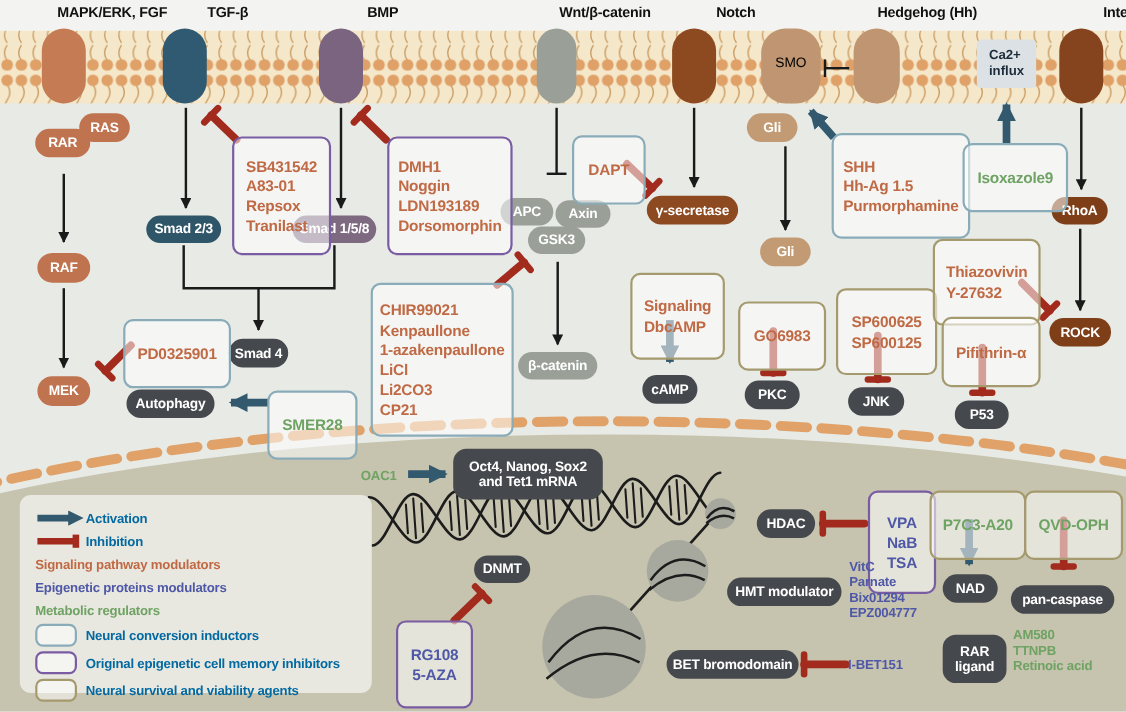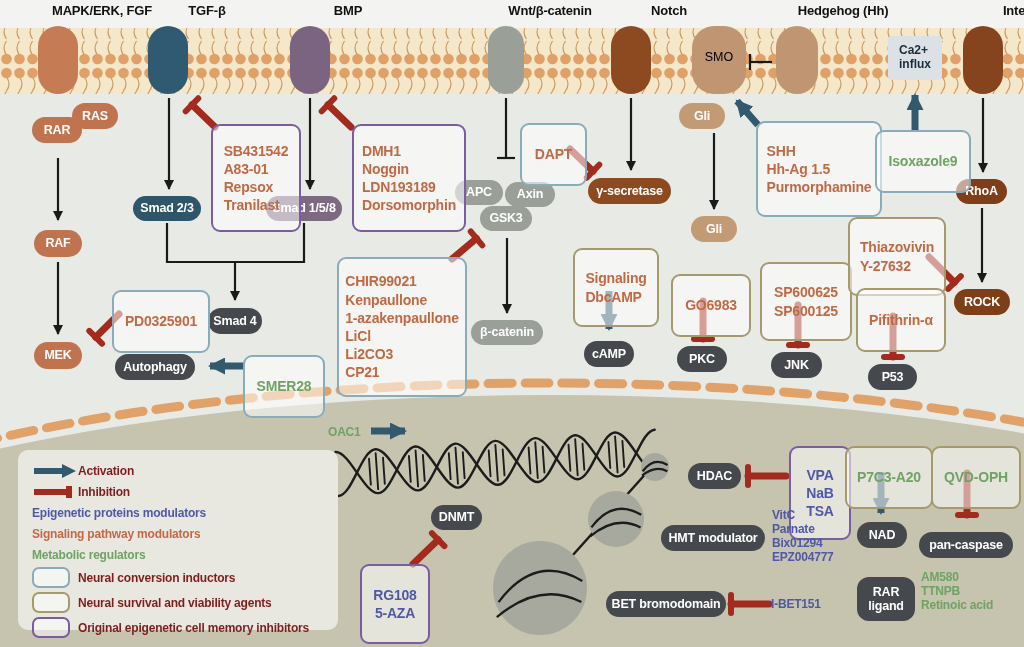--- a/index.html
+++ b/index.html
@@ -26,21 +26,21 @@
   #ca-box{position:absolute;left:888px;top:36px;width:54px;height:44px;background:#dce1e5;
           border-radius:4px;color:#1c2b3a;font-weight:bold;font-size:12px;line-height:1.15;
           display:flex;align-items:center;justify-content:center;text-align:left;
           white-space:pre-line;z-index:7;}
   #smo-label{position:absolute;left:0;top:24px;width:100%;text-align:center;color:#000000;
              font-weight:normal;font-size:12.5px;}
   
   #legend{position:absolute;left:18px;top:450px;width:320px;height:180px;background:#e9e8e0;
           border-radius:10px;z-index:6;box-sizing:border-box;padding:11px 0 0 14px;}
   .lrow{display:flex;align-items:center;height:19px;margin-bottom:2px;font-weight:bold;
-        font-size:12px;color:#7f1d1d;letter-spacing:-0.2px;}
+        font-size:12px;color:#0369a1;letter-spacing:-0.2px;}
   .lrow .ic{width:46px;flex:0 0 46px;display:flex;align-items:center;}
   .boxglyph{width:34px;height:17px;border-radius:7px;background:rgba(255,255,255,.5);}
   .g-teal{border:2.5px solid #8aacb9}.g-purple{border:2.5px solid #7a5ca3}.g-tan{border:2.5px solid #a59a6e}
   .lrow.txtonly{margin-top:1px;}
   .boxrow{height:23px;}
 </style>
 </head>
 <body>
 
 <div id="stage">
@@ -253,20 +253,22 @@
 Purmorphamine</div>
   <div class="dbox b-teal t-green" style="left:875px;top:130px;width:80px;height:23px">Isoxazole9</div>
   <div class="dbox b-tan t-orange" style="left:671px;top:274px;width:64px;height:23px">GO6983</div>
   <div class="dbox b-tan t-orange" style="left:760px;top:262px;width:76px;height:39px">SP600625
 SP600125</div>
   <div class="dbox b-tan t-orange" style="left:848px;top:217px;width:82px;height:39px">Thiazovivin
 Y-27632</div>
   <div class="dbox b-tan t-orange" style="left:856px;top:288px;width:74px;height:24px">Pifithrin-α</div>
 
   <div class="freetext t-green" style="left:328px;top:425px;width:42px">OAC1</div>
+  <div class="pill c-slate" style="left:412px;top:408px;width:136px;height:46px;border-radius:12px">Oct4, Nanog, Sox2
+and Tet1 mRNA</div>
   <div class="pill c-slate" style="left:431px;top:505px;width:51px;height:25px">DNMT</div>
   <div class="dbox b-purple t-blue" style="left:360px;top:564px;width:54px;height:40px;text-align:center">RG108
 5-AZA</div>
   <div class="pill c-slate" style="left:688px;top:463px;width:53px;height:26px">HDAC</div>
   <div class="dbox b-purple t-blue" style="left:789px;top:446px;width:46px;height:54px;text-align:center">VPA
 NaB
 TSA</div>
   <div class="pill c-slate" style="left:661px;top:525px;width:104px;height:26px">HMT modulator</div>
   <div class="freetext t-blue" style="left:772px;top:508px">VitC
 Parnate
@@ -296,35 +298,35 @@
     </div>
     <div class="lrow">
       <span class="ic">
         <svg width="44" height="14">
             <line x1="2" y1="7" x2="36" y2="7" stroke="#a32b1d" stroke-width="6"></line>
             <rect x="34" y="1" width="6" height="12" fill="#a32b1d"></rect>
           </svg>
       </span>
       <span>Inhibition</span>
     </div>
+    <div class="lrow txtonly t-orange" style="color:#c06a45">Signaling pathway modulators</div>
     <div class="lrow txtonly" style="color:#4f58a7">Epigenetic proteins modulators</div>
-    <div class="lrow txtonly t-orange" style="color:#c06a45">Signaling pathway modulators</div>
     <div class="lrow txtonly" style="color:#6fa364">Metabolic regulators</div>
     <div class="lrow boxrow">
       <span class="ic">
           <span class="boxglyph g-teal"></span>
         </span>
       <span>Neural conversion inductors</span>
     </div>
     <div class="lrow boxrow">
       <span class="ic">
+          <span class="boxglyph g-purple"></span>
+        </span>
+      <span>Original epigenetic cell memory inhibitors</span>
+    </div>
+    <div class="lrow boxrow">
+      <span class="ic">
           <span class="boxglyph g-tan"></span>
         </span>
       <span>Neural survival and viability agents</span>
     </div>
-    <div class="lrow boxrow">
-      <span class="ic">
-          <span class="boxglyph g-purple"></span>
-        </span>
-      <span>Original epigenetic cell memory inhibitors</span>
-    </div>
   </div>
 </div>
 
 </body></html>

